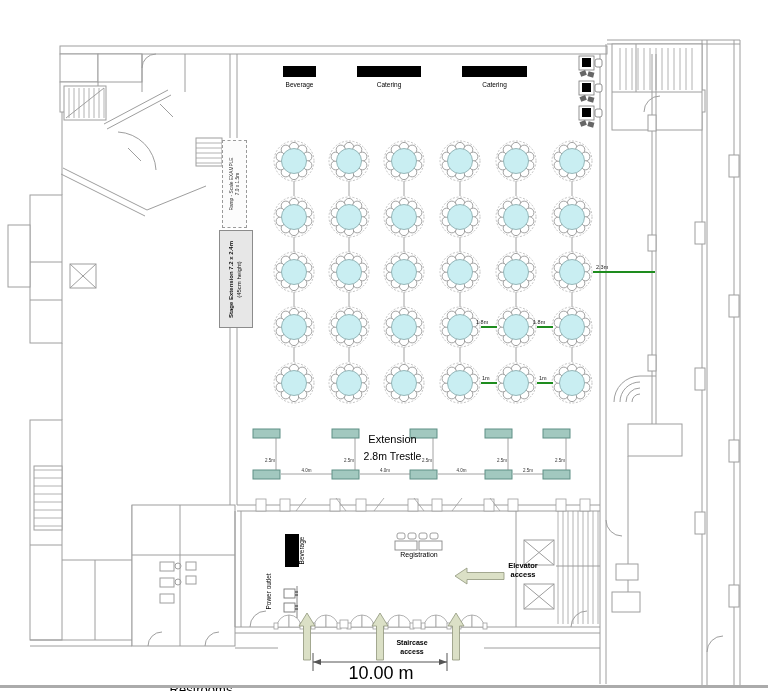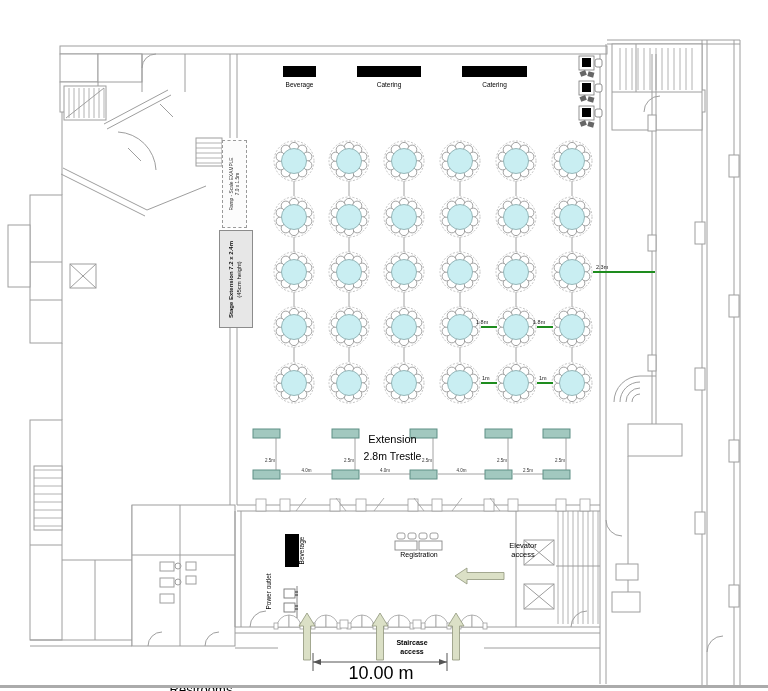--- a/index.html
+++ b/index.html
@@ -9,21 +9,21 @@
   #plan { position:absolute; left:0; top:0; }
   .lbl { position:absolute; color:#000; white-space:nowrap; }
   .center { text-align:center; }
   .bold { font-weight:bold; }
   .vwrap { position:absolute; display:flex; align-items:center; justify-content:center; }
   .vrot { transform:rotate(-90deg); flex:none; text-align:center; white-space:nowrap; }
   #title { left:68px; top:6px; font-size:17px; color:#000; letter-spacing:.2px; }
   #sponsors-title { left:330px; top:433px; width:125px; font-size:11px; }
   #sponsors-subtitle { left:330px; top:450px; width:125px; font-size:10.5px; }
   #registration-label { left:380px; top:551px; width:78px; font-size:7px; }
-  #elevator-label { left:494px; top:541px; width:58px; font-size:7.5px; font-weight:normal; line-height:9px; }
+  #elevator-label { left:494px; top:561px; width:58px; font-size:7.5px; font-weight:bold; line-height:9px; }
   #staircase-label { left:383px; top:638px; width:58px; font-size:7px; font-weight:bold; line-height:9px; }
   #restrooms-label { left:168px; top:682px; width:66px; font-size:13px; font-weight:normal; }
   #dimension-label { left:341px; top:663px; width:80px; font-size:18px; }
   #power-outlet-wrap { left:262px; top:562px; width:12px; height:58px; }
   #power-outlet-wrap .vrot { font-size:6.5px; }
   #beverage-vert-wrap { left:296px; top:533px; width:12px; height:35px; }
   #beverage-vert-wrap .vrot { font-size:6.5px; }
   #ramp-box { position:absolute; left:222px; top:140px; width:25px; height:88px;
               border:1px dashed #9a9a9a; background:#fcfcfc;
               display:flex; align-items:center; justify-content:center; }

